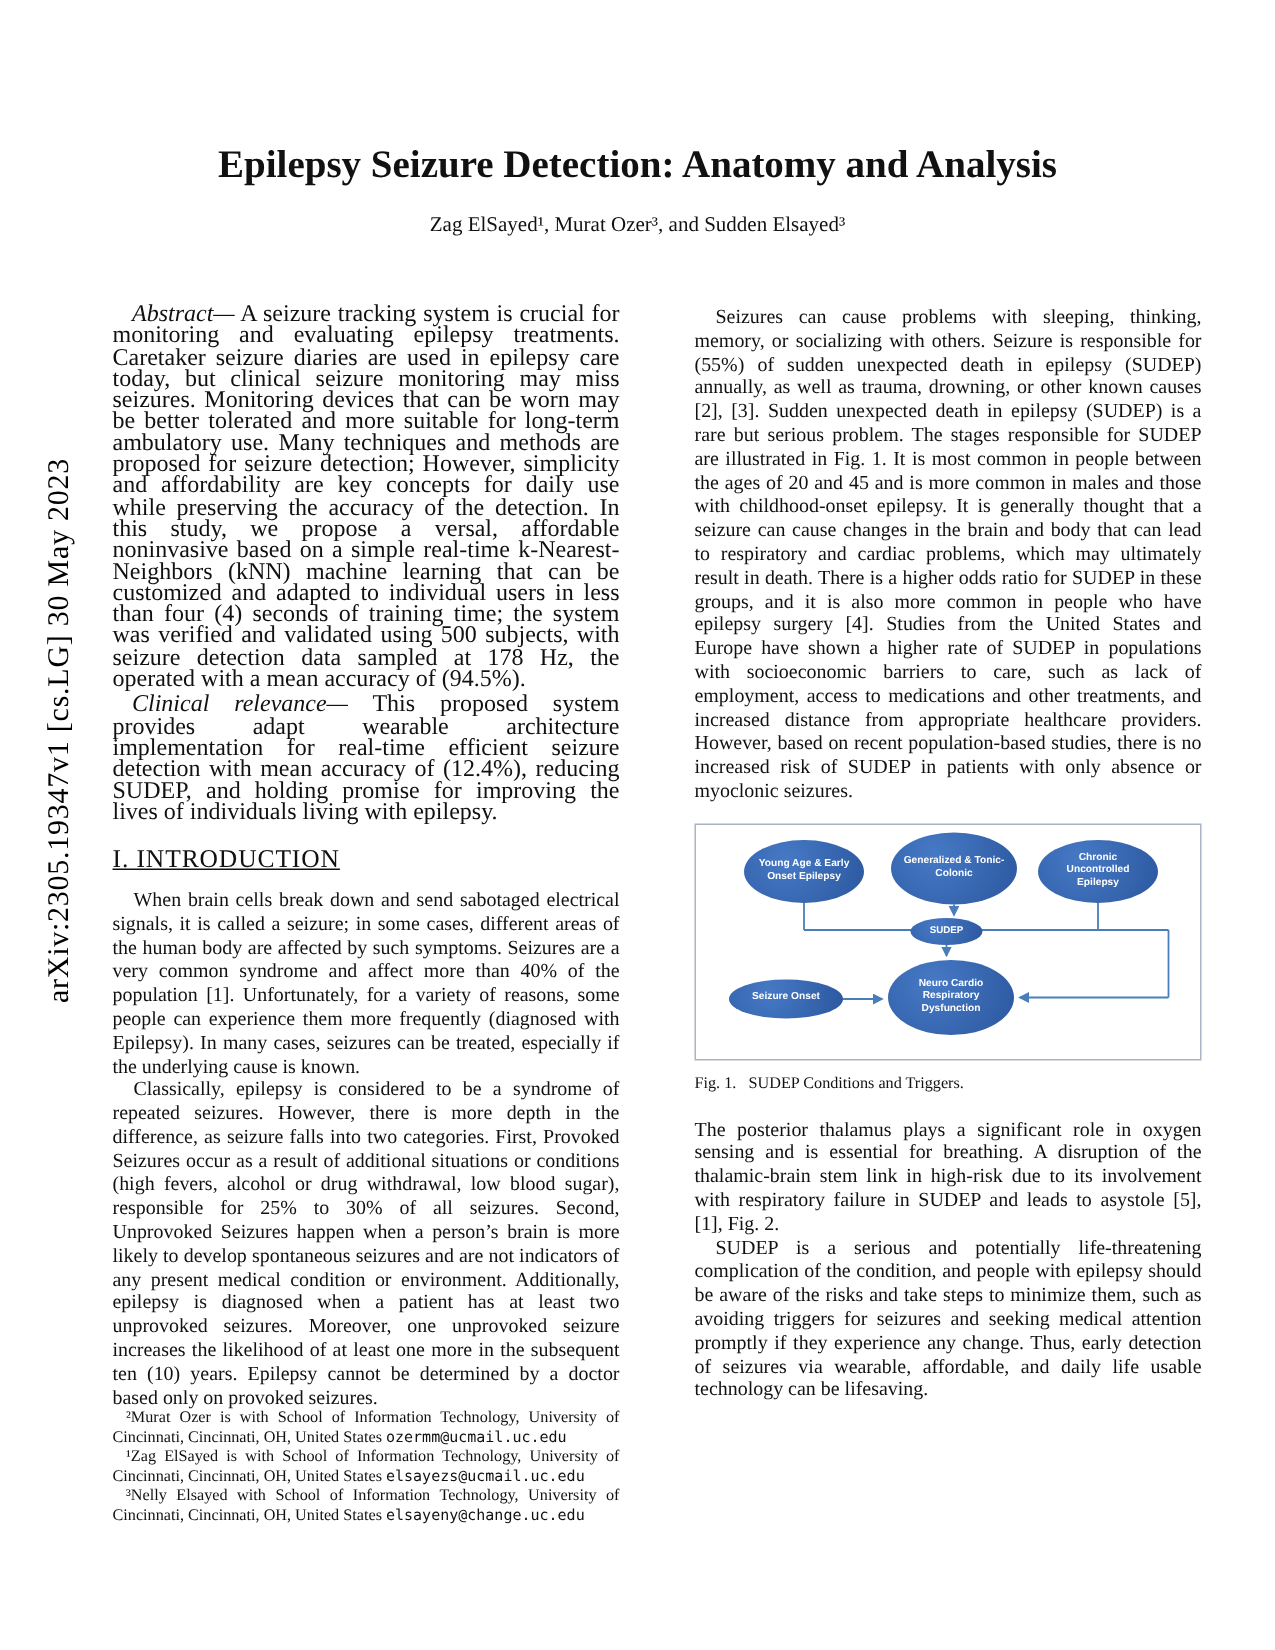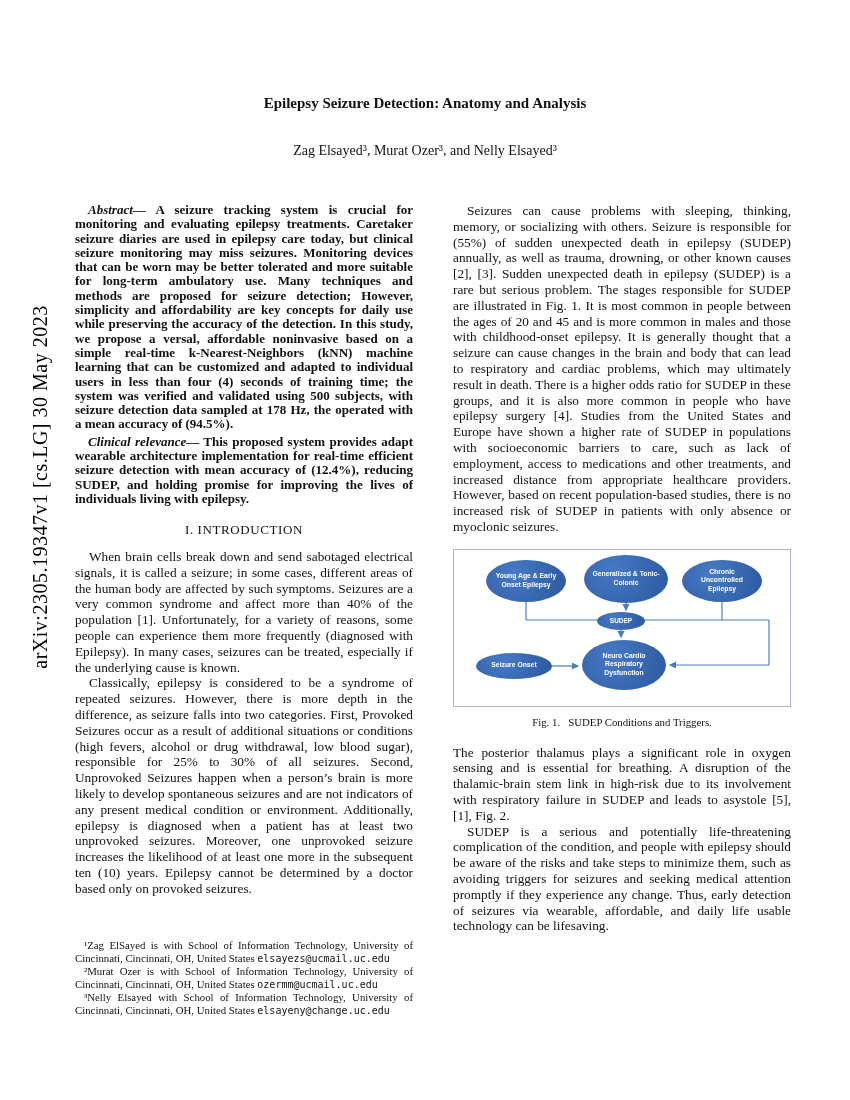--- a/index.html
+++ b/index.html
@@ -9,56 +9,56 @@
     background:#ffffff; overflow:hidden; color:#111;
     font-family:"Liberation Serif", serif;
   }
   .arxiv-vert {
     position:absolute; left:40px; top:487px;
     transform:translate(-50%,-50%) rotate(-90deg);
     white-space:nowrap; font-size:20px; letter-spacing:.5px; color:#000;
   }
   .title {
     position:absolute; top:95px; left:0; width:100%;
-    text-align:center; font-size:15px; font-weight:bold;
+    text-align:center; font-size:26px; font-weight:bold;
   }
   .authors {
     position:absolute; top:143px; left:0; width:100%;
     text-align:center; font-size:14px;
   }
   .col {
     position:absolute; top:203px; width:338px;
     font-size:13.3px; line-height:15.8px; text-align:justify;
   }
   .col-left { left:75px; }
-  .col-right { left:453px; }
+  .col-right { left:463px; }
   p.body { text-indent:14px; margin:0; }
   p.body.noindent { text-indent:0; }
   .abstract {
-    font-weight:bold; font-size:13px; line-height:14.3px;
+    font-weight:normal; font-size:16px; line-height:14.3px;
     text-indent:13px; margin:0; text-align:justify;
   }
   .abstract .lead { font-style:italic; }
   .section-heading {
-    text-align:center; font-size:13px; font-weight:normal;
-    letter-spacing:.6px; margin:16px 0 11px 0; text-indent:0;
+    font-size:17px; font-weight:normal;
+    letter-spacing:.6px; margin:16px 0 11px 0; text-indent:0;text-decoration:underline;
   }
   .fnblock {
     position:absolute; left:75px; top:939px; width:338px;
     font-size:10.8px; line-height:12.5px; text-align:justify;
   }
   .fn { text-indent:9px; margin:0; }
   .email { font-family:"DejaVu Sans Mono", monospace; font-size:10px; }
 
   .figure {
     position:relative; margin:14px 0 6px 0; height:158px;
     border:1px solid #a9b4c2; background:#ffffff;
   }
   .fig-caption {
-    text-align:center; font-size:10.8px; margin:8px 0 14px 0;
+    text-align:left; font-size:10.8px; margin:8px 0 14px 0;
     text-indent:0; white-space:pre-wrap;font-family:Liberation Serif, serif;
   }
   .connectors { position:absolute; left:0; top:0; width:336px; height:156px; z-index:1; }
   .node {
     position:absolute; z-index:2; border-radius:50%;
     background:radial-gradient(circle at 35% 30%, #4679c5, #2b579e);
     color:#fff; font-family:"Liberation Sans", sans-serif; font-weight:bold;
     font-size:6.8px; line-height:1.25; text-align:center;
     display:flex; align-items:center; justify-content:center; padding:3px 6px;
   }
@@ -70,36 +70,36 @@
   .n6 { left:128px; top:90px;  width:84px; height:50px; }
 </style>
 </head>
 <body>
 
 <div class="page">
 
   <div class="arxiv-vert">arXiv:2305.19347v1  [cs.LG]  30 May 2023</div>
 
   <h1 class="title">Epilepsy Seizure Detection: Anatomy and Analysis</h1>
-  <div class="authors">Zag Elsayed³, Murat Ozer³, and Nelly Elsayed³</div>
+  <div class="authors">Zag ElSayed¹, Murat Ozer³, and Sudden Elsayed³</div>
 
   <div class="col col-left">
     <p class="abstract"><span class="lead">Abstract—</span> <span>A seizure tracking system is crucial for monitoring and evaluating epilepsy treatments. Caretaker seizure diaries are used in epilepsy care today, but clinical seizure monitoring may miss seizures. Monitoring devices that can be worn may be better tolerated and more suitable for long-term ambulatory use. Many techniques and methods are proposed for seizure detection; However, simplicity and affordability are key concepts for daily use while preserving the accuracy of the detection. In this study, we propose a versal, affordable noninvasive based on a simple real-time k-Nearest-Neighbors (kNN) machine learning that can be customized and adapted to individual users in less than four (4) seconds of training time; the system was verified and validated using 500 subjects, with seizure detection data sampled at 178 Hz, the operated with a mean accuracy of (94.5%).</span></p>
 
     <p class="abstract" style="margin-top:3px"><span class="lead">Clinical relevance—</span> <span>This proposed system provides adapt wearable architecture implementation for real-time efficient seizure detection with mean accuracy of (12.4%), reducing SUDEP, and holding promise for improving the lives of individuals living with epilepsy.</span></p>
 
     <h2 class="section-heading">I. INTRODUCTION</h2>
 
     <p class="body">When brain cells break down and send sabotaged electrical signals, it is called a seizure; in some cases, different areas of the human body are affected by such symptoms. Seizures are a very common syndrome and affect more than 40% of the population [1]. Unfortunately, for a variety of reasons, some people can experience them more frequently (diagnosed with Epilepsy). In many cases, seizures can be treated, especially if the underlying cause is known.</p>
     <p class="body">Classically, epilepsy is considered to be a syndrome of repeated seizures. However, there is more depth in the difference, as seizure falls into two categories. First, Provoked Seizures occur as a result of additional situations or conditions (high fevers, alcohol or drug withdrawal, low blood sugar), responsible for 25% to 30% of all seizures. Second, Unprovoked Seizures happen when a person’s brain is more likely to develop spontaneous seizures and are not indicators of any present medical condition or environment. Additionally, epilepsy is diagnosed when a patient has at least two unprovoked seizures. Moreover, one unprovoked seizure increases the likelihood of at least one more in the subsequent ten (10) years. Epilepsy cannot be determined by a doctor based only on provoked seizures.</p>
   </div>
 
   <div class="fnblock">
+    <p class="fn"><span>²Murat Ozer is with School of Information Technology, University of Cincinnati, Cincinnati, OH, United States</span> <span class="email">ozermm@ucmail.uc.edu</span></p>
     <p class="fn"><span>¹Zag ElSayed is with School of Information Technology, University of Cincinnati, Cincinnati, OH, United States</span> <span class="email">elsayezs@ucmail.uc.edu</span></p>
-    <p class="fn"><span>²Murat Ozer is with School of Information Technology, University of Cincinnati, Cincinnati, OH, United States</span> <span class="email">ozermm@ucmail.uc.edu</span></p>
     <p class="fn"><span>³Nelly Elsayed with School of Information Technology, University of Cincinnati, Cincinnati, OH, United States</span> <span class="email">elsayeny@change.uc.edu</span></p>
   </div>
 
   <div class="col col-right">
     <p class="body">Seizures can cause problems with sleeping, thinking, memory, or socializing with others. Seizure is responsible for (55%) of sudden unexpected death in epilepsy (SUDEP) annually, as well as trauma, drowning, or other known causes [2], [3]. Sudden unexpected death in epilepsy (SUDEP) is a rare but serious problem. The stages responsible for SUDEP are illustrated in Fig. 1. It is most common in people between the ages of 20 and 45 and is more common in males and those with childhood-onset epilepsy. It is generally thought that a seizure can cause changes in the brain and body that can lead to respiratory and cardiac problems, which may ultimately result in death. There is a higher odds ratio for SUDEP in these groups, and it is also more common in people who have epilepsy surgery [4]. Studies from the United States and Europe have shown a higher rate of SUDEP in populations with socioeconomic barriers to care, such as lack of employment, access to medications and other treatments, and increased distance from appropriate healthcare providers. However, based on recent population-based studies, there is no increased risk of SUDEP in patients with only absence or myoclonic seizures.</p>
 
     <div class="figure">
       <svg class="connectors" viewBox="0 0 336 156">
         <defs>
           <marker id="arr" markerWidth="7" markerHeight="7" refX="5" refY="3" orient="auto">

